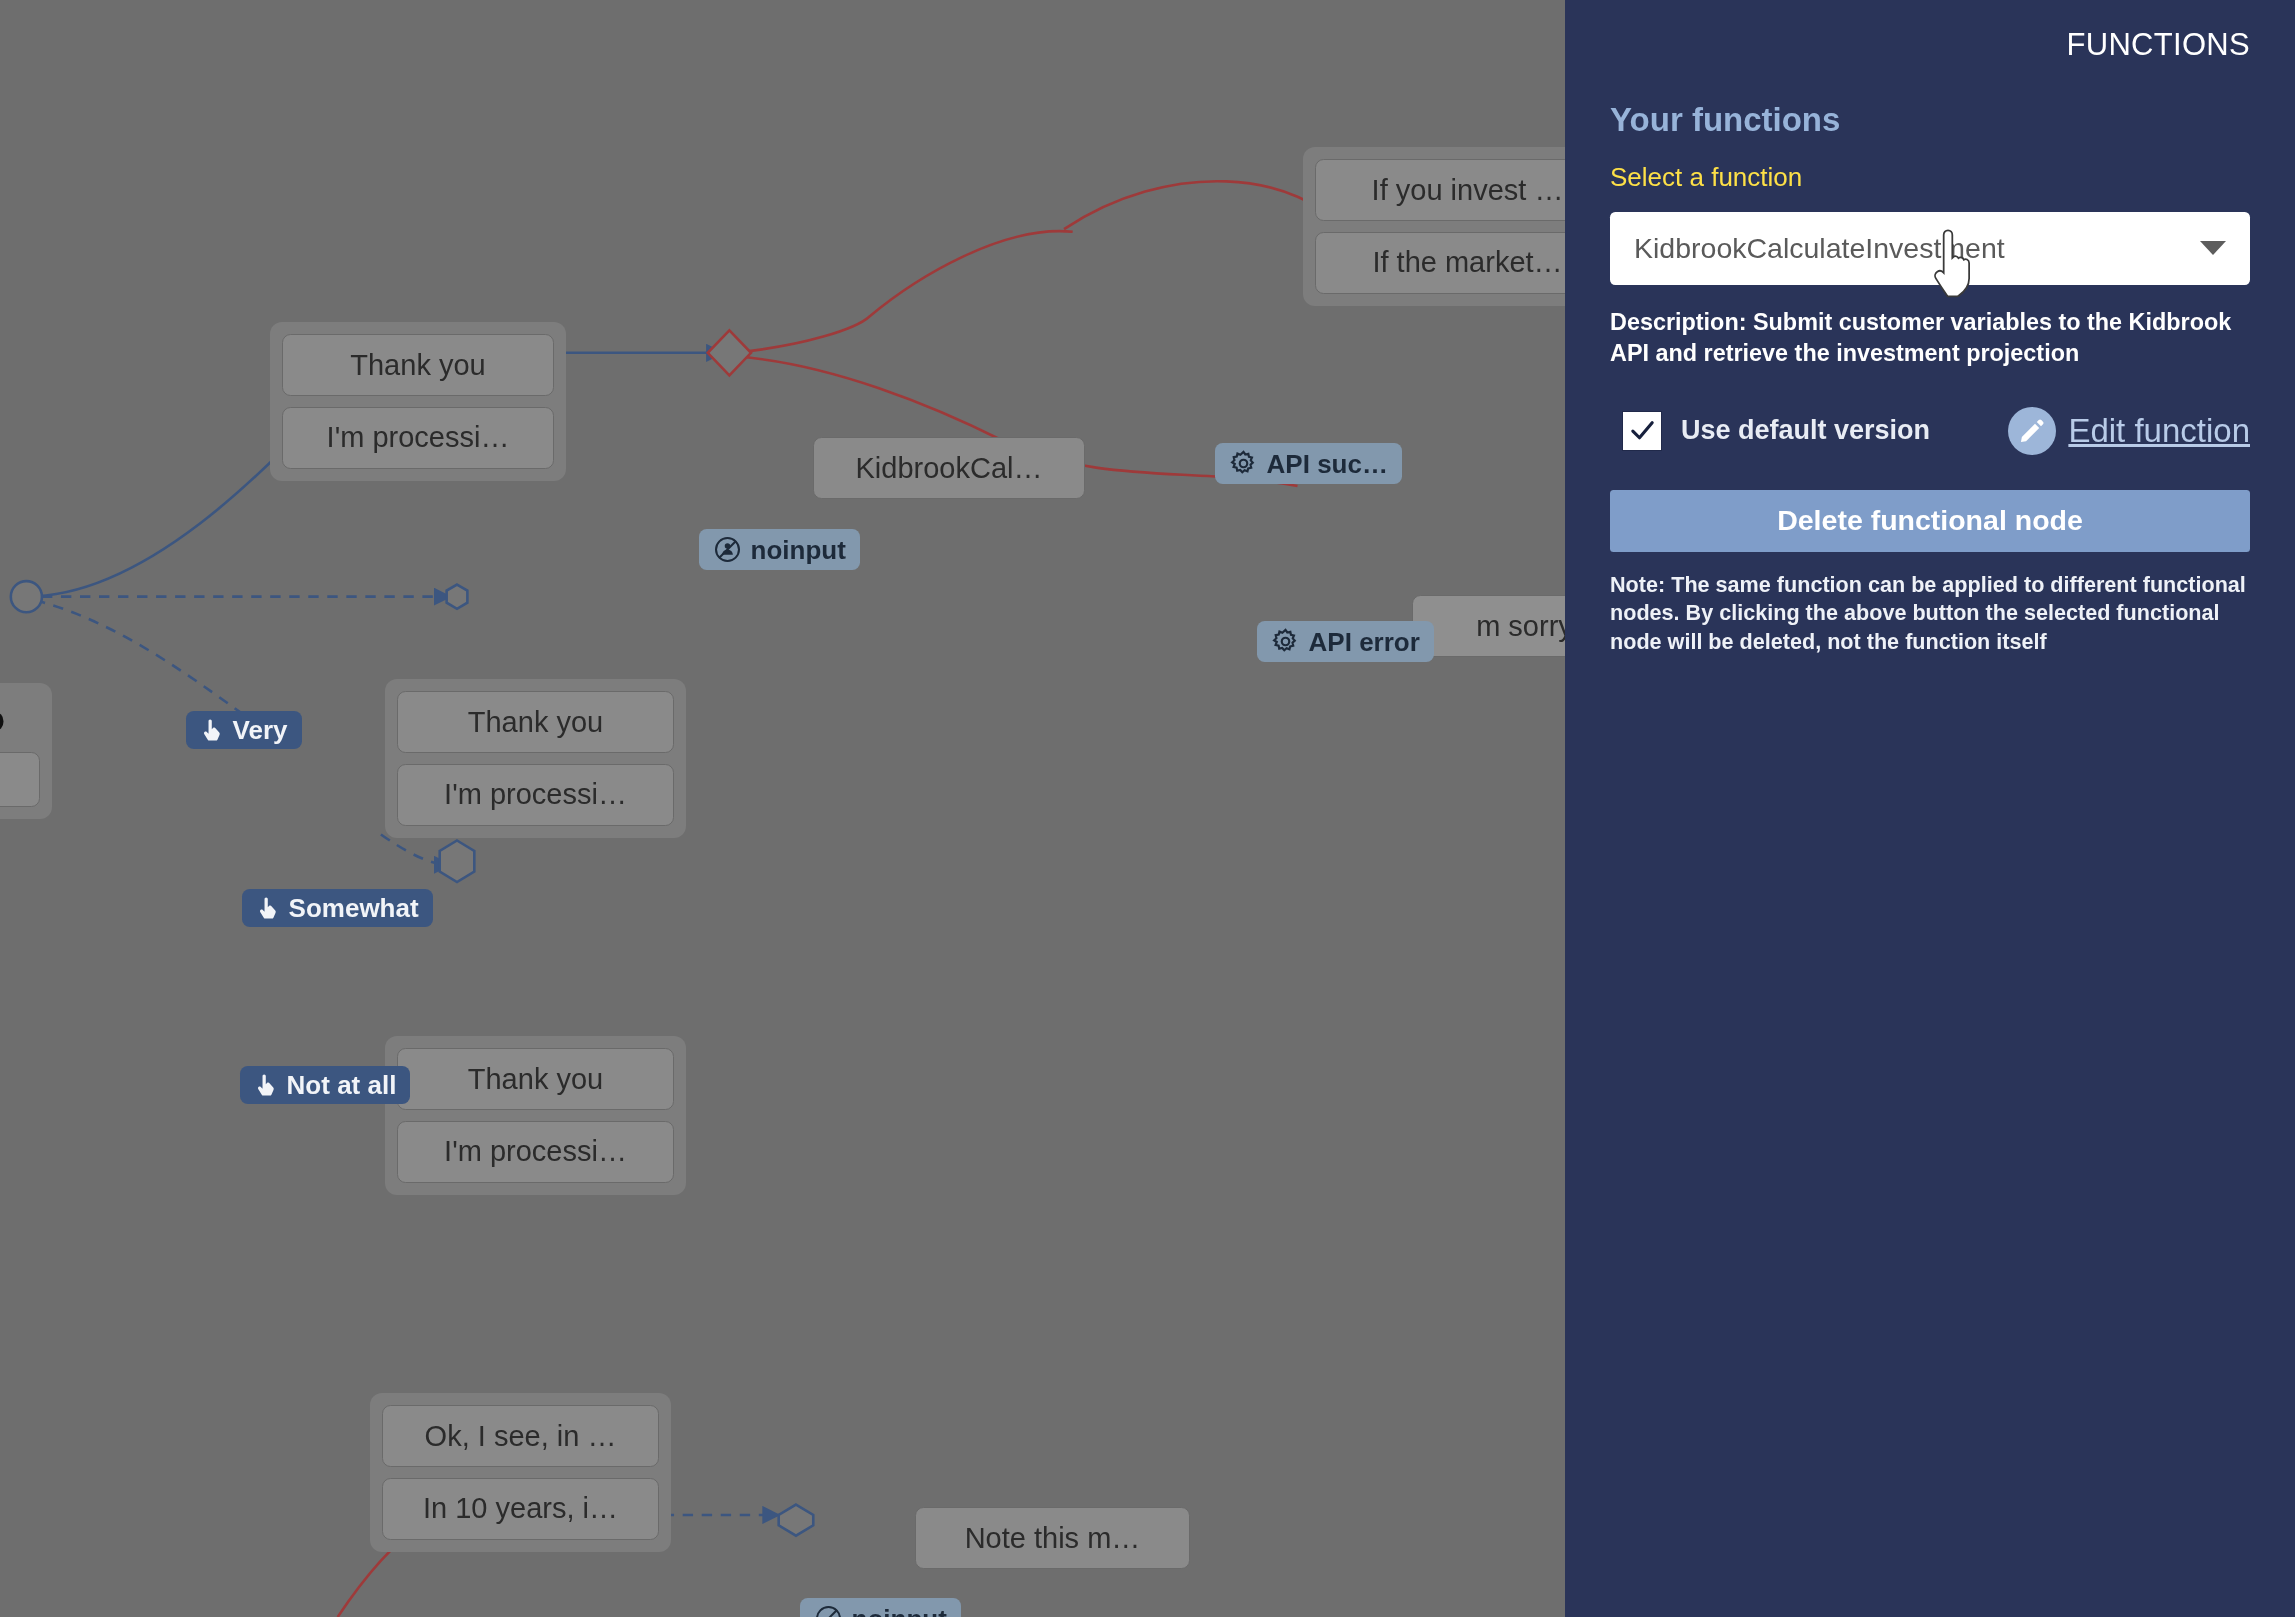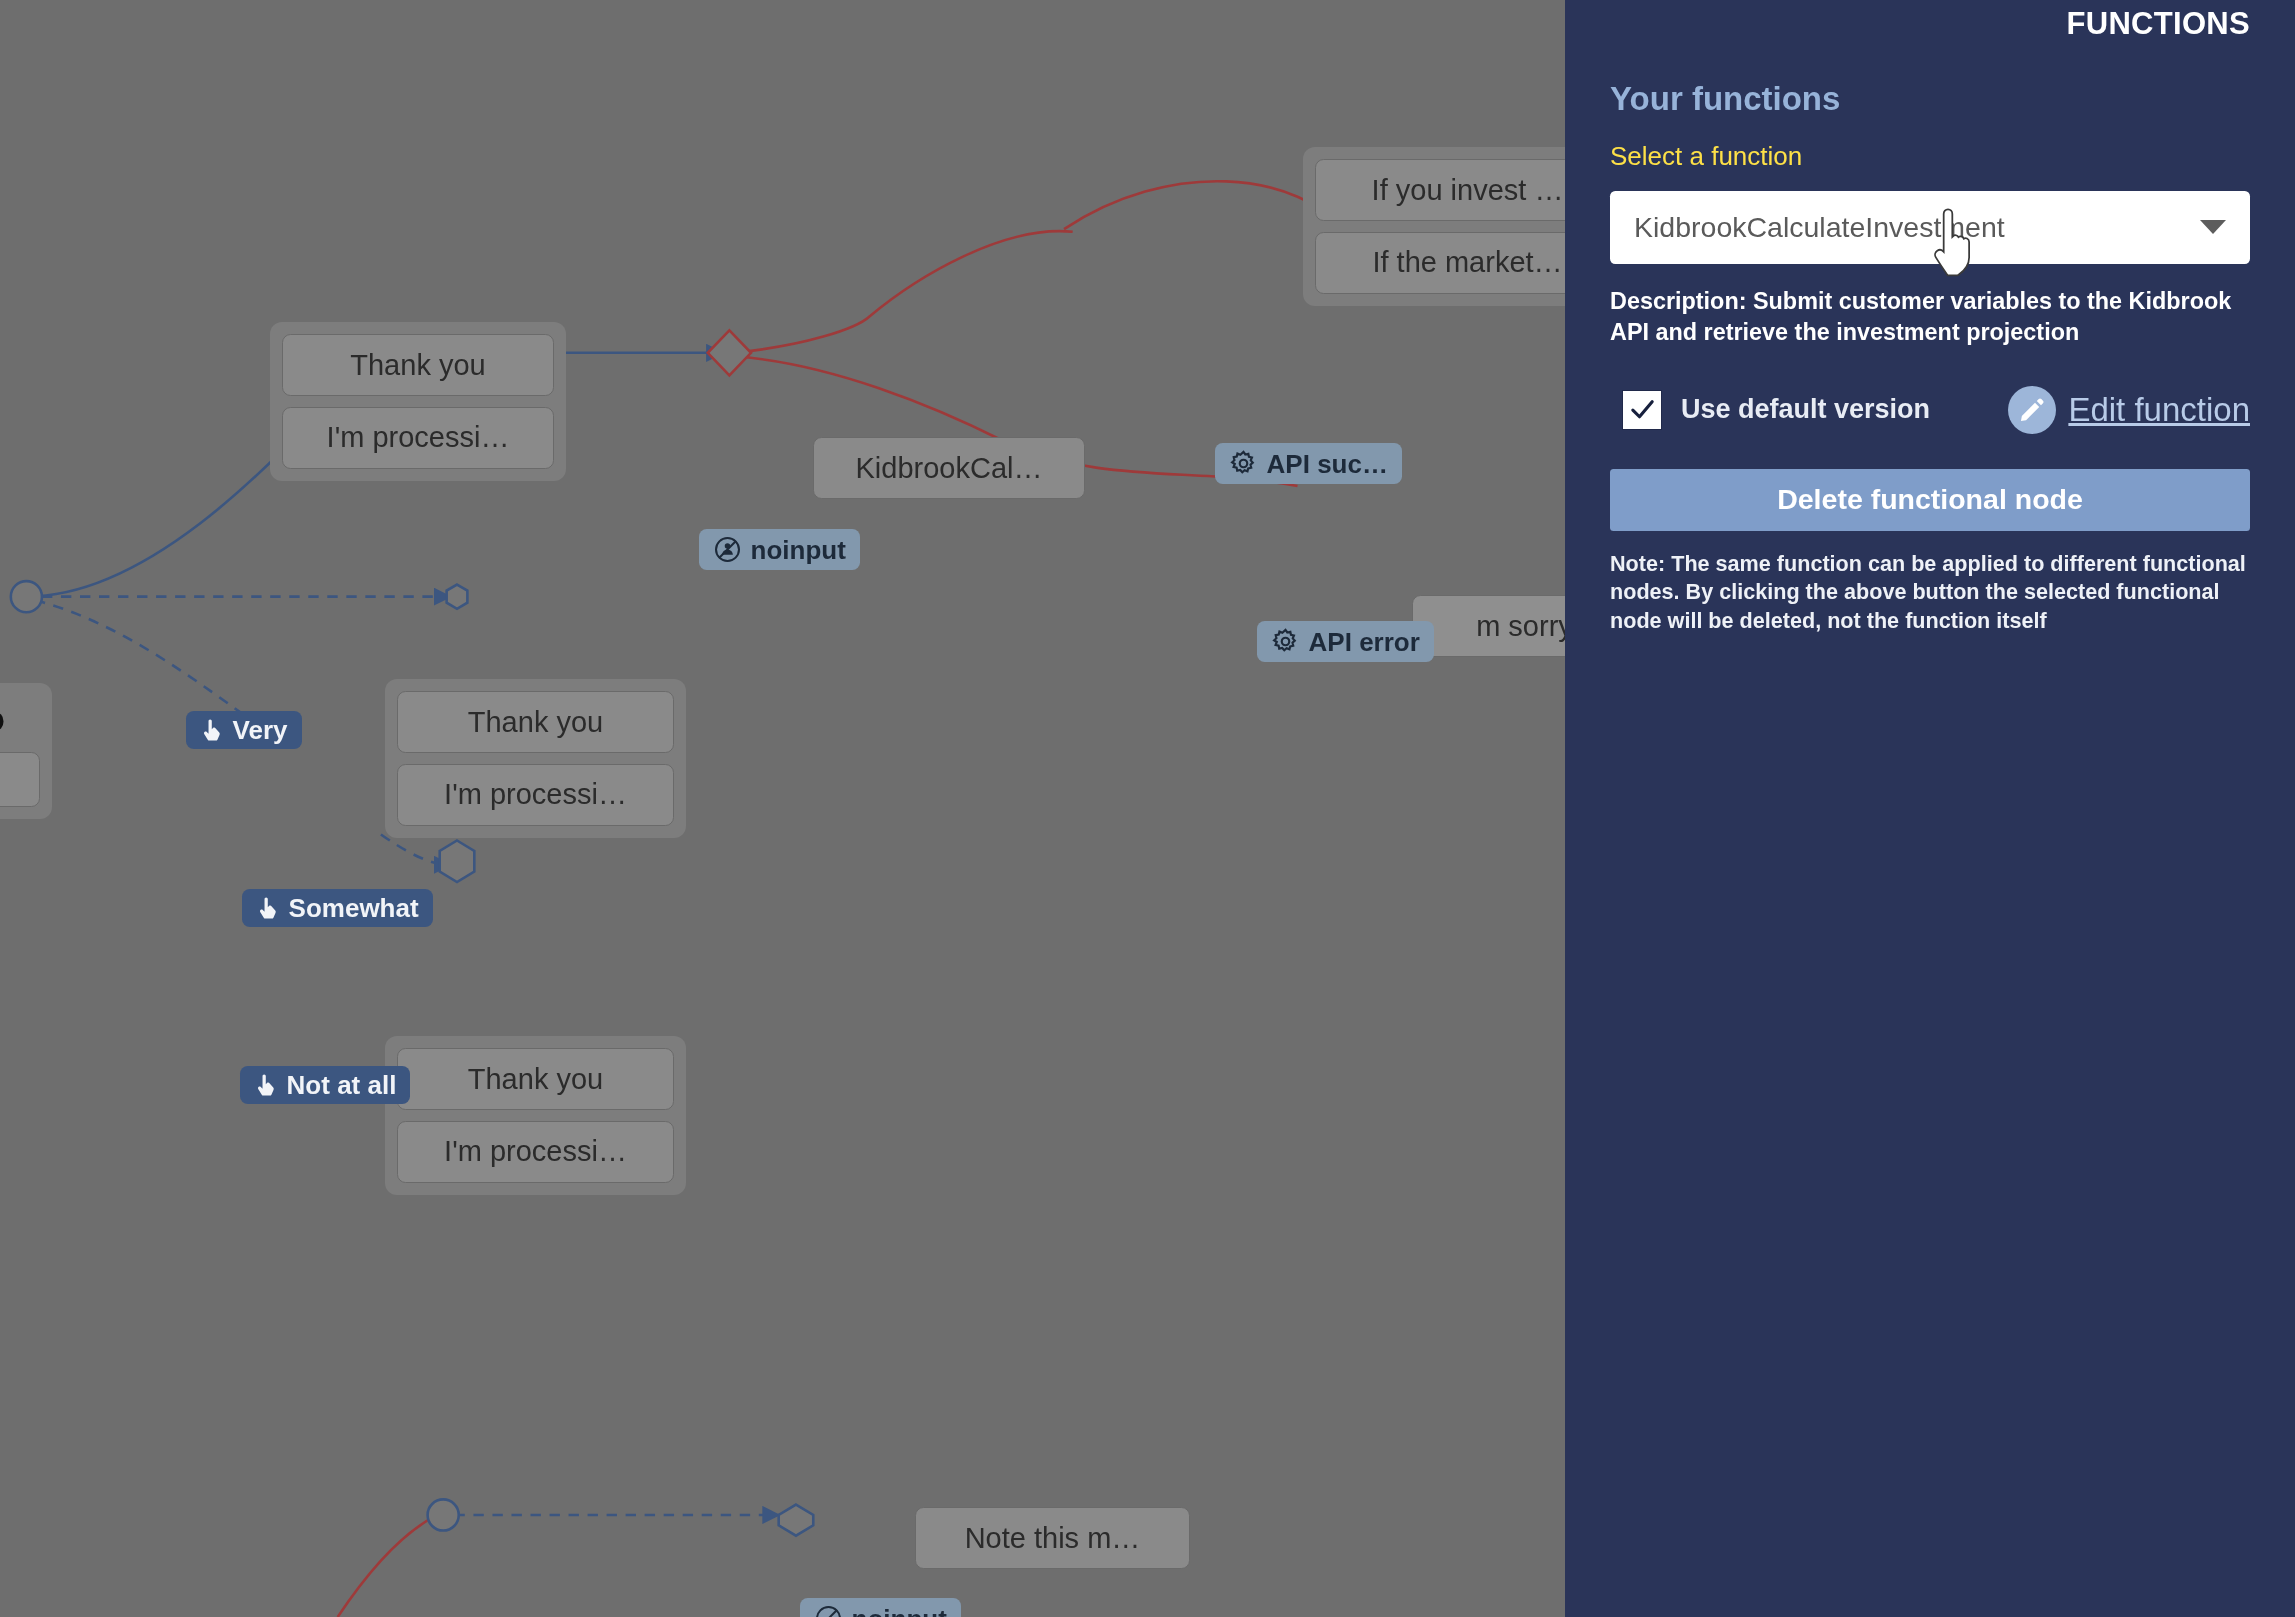--- a/index.html
+++ b/index.html
@@ -101,23 +101,23 @@
     width: 730px;
     height: 1617px;
     background: #2a3459;
     box-sizing: border-box;
     padding: 0 45px;
     color: #ffffff;
   }
   #panel-title {
     text-align: right;
     font-size: 31px;
-    font-weight: bold;
+    font-weight: normal;
     letter-spacing: 0.3px;
-    padding-top: 6px;
+    padding-top: 27px;
     color: #ffffff;
   }
   #panel-subtitle {
     margin-top: 38px;
     font-size: 33px;
     font-weight: bold;
     color: #97b3d9;
   }
   .panel-label {
     margin-top: 22.5px;
@@ -279,20 +279,24 @@
     <div class="msg-group" style="left:385px; top:679px; width:301px;">
       <div class="msg-box">Thank you</div>
       <div class="msg-box">I'm processi…</div>
     </div>
 
     <div class="msg-group" style="left:385px; top:1036px; width:301px;">
       <div class="msg-box">Thank you</div>
       <div class="msg-box">I'm processi…</div>
     </div>
 
+    <div class="msg-group" style="left:370px; top:1393px; width:301px;">
+      <div class="msg-box">Ok, I see, in …</div>
+      <div class="msg-box">In 10 years, i…</div>
+    </div>
 
     <div class="msg-group" style="left:1303px; top:147px; width:329px;">
       <div class="msg-box">If you invest …</div>
       <div class="msg-box">If the market…</div>
     </div>
 
     <div class="msg-group" style="left:-55px; top:683px; width:107px;">
       <div style="font-size:35px;font-weight:bold;color:#111;padding:3.5px 7px;">lio</div>
       <div class="msg-box" style="height:55px;"></div>
     </div>

